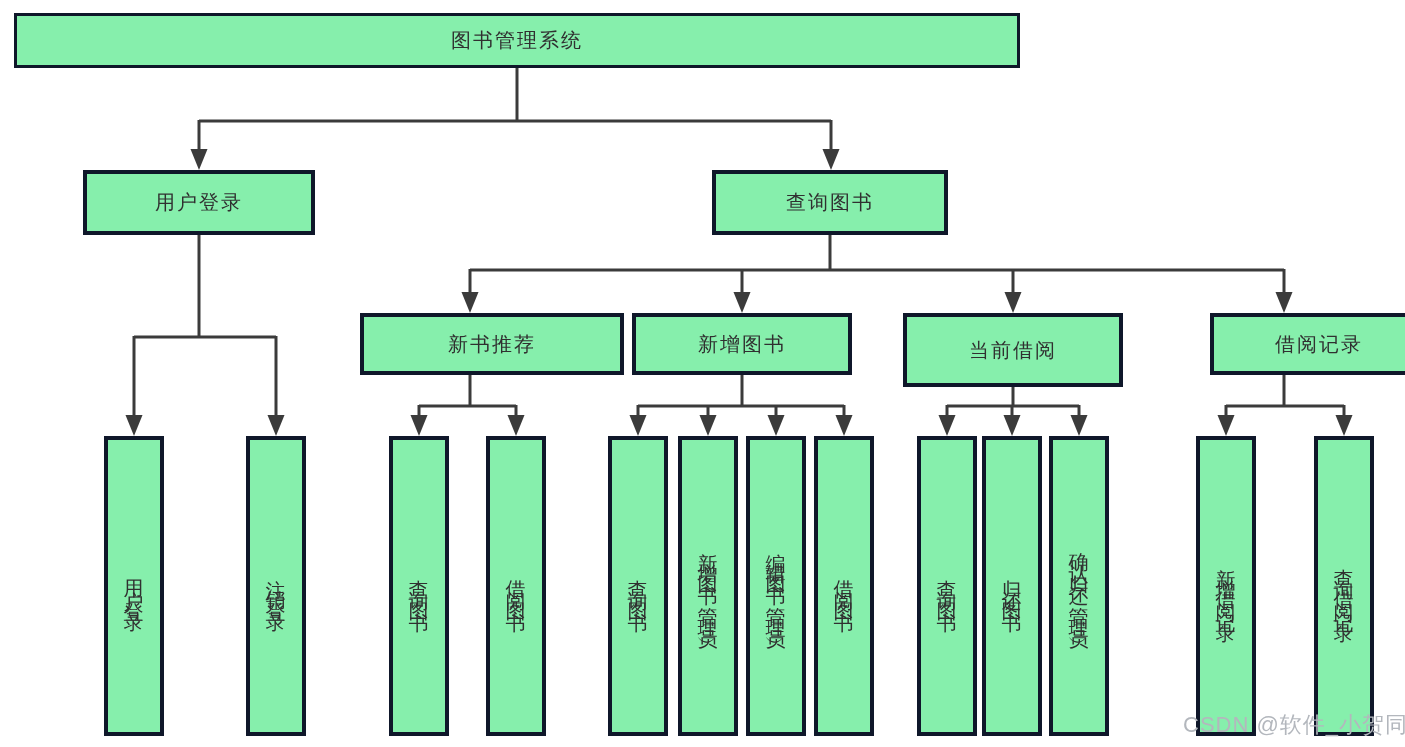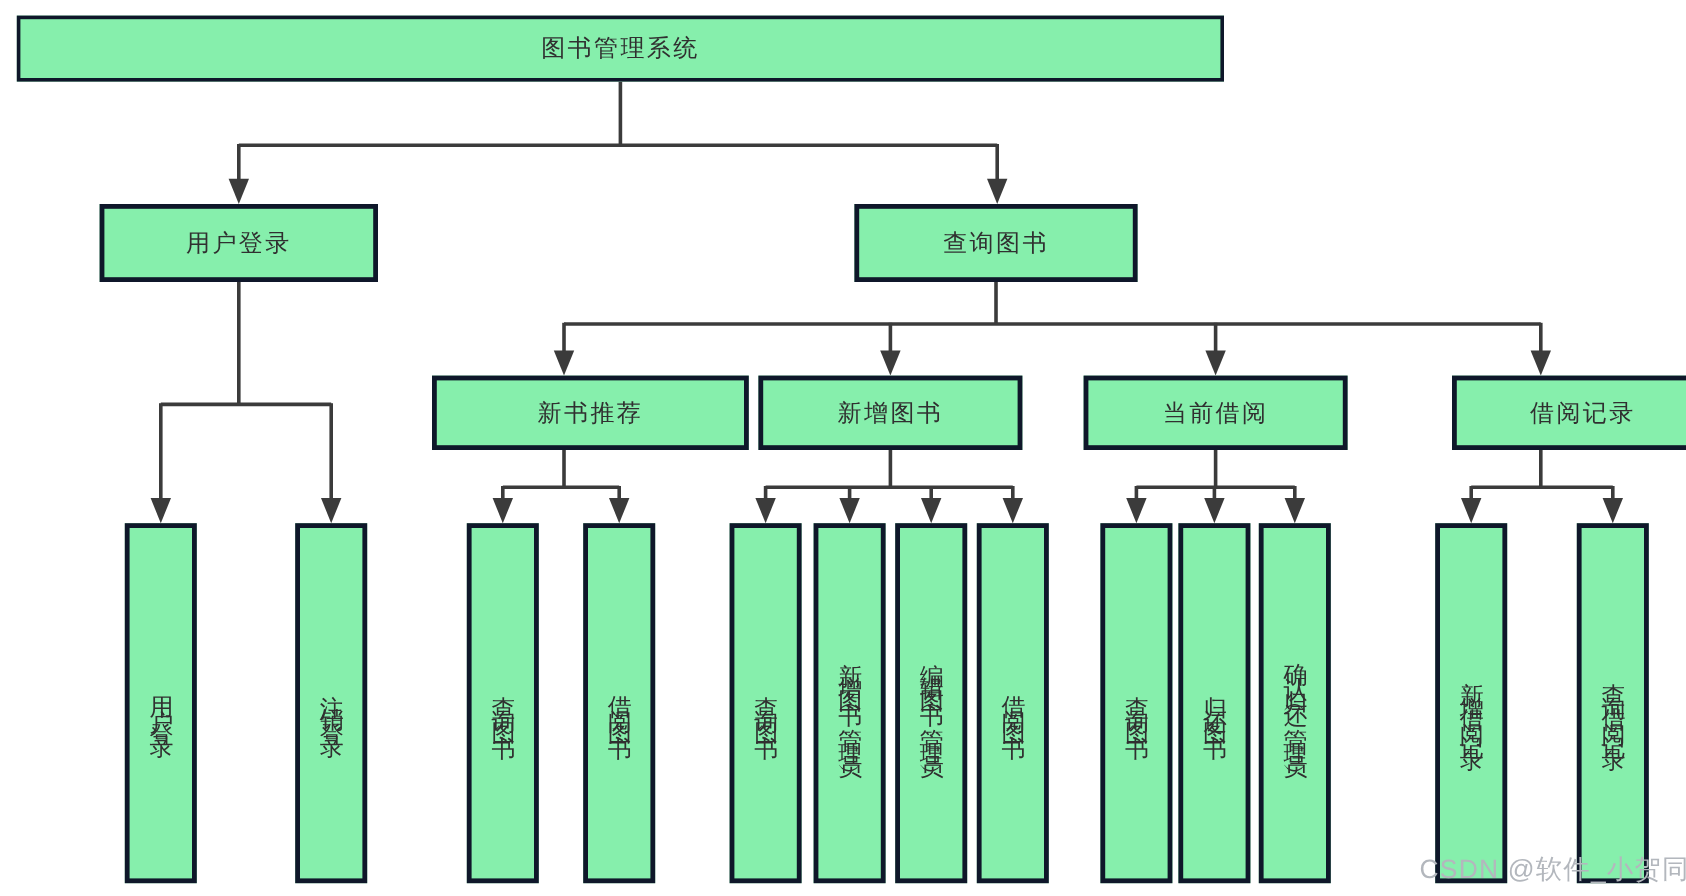--- a/index.html
+++ b/index.html
@@ -116,21 +116,21 @@
     </g>
   </svg>
 
   <div class="box h root-box" style="left:14px;top:13px;width:1006px;height:55px;">图书管理系统</div>
 
   <div class="box h" style="left:83px;top:170px;width:232px;height:65px;">用户登录</div>
   <div class="box h" style="left:712px;top:170px;width:236px;height:65px;">查询图书</div>
 
   <div class="box h" style="left:360px;top:313px;width:264px;height:62px;">新书推荐</div>
   <div class="box h" style="left:632px;top:313px;width:220px;height:62px;">新增图书</div>
-  <div class="box h" style="left:903px;top:313px;width:220px;height:62px;">当前借阅</div>
+  <div class="box h" style="left:903px;top:313px;width:220px;height:74px;">当前借阅</div>
   <div class="box h" style="left:1175px;top:313px;width:218px;height:62px;margin-left:35px;">借阅记录</div>
 
   <div class="box v" style="left:104px;top:436px;width:60px;height:300px;">用户登录</div>
   <div class="box v" style="left:246px;top:436px;width:60px;height:300px;">注销登录</div>
 
   <div class="box v" style="left:389px;top:436px;width:60px;height:300px;">查询图书</div>
   <div class="box v" style="left:486px;top:436px;width:60px;height:300px;">借阅图书</div>
 
   <div class="box v" style="left:608px;top:436px;width:60px;height:300px;">查询图书</div>
   <div class="box v" style="left:678px;top:436px;width:60px;height:300px;">新增图书（管理员）</div>

